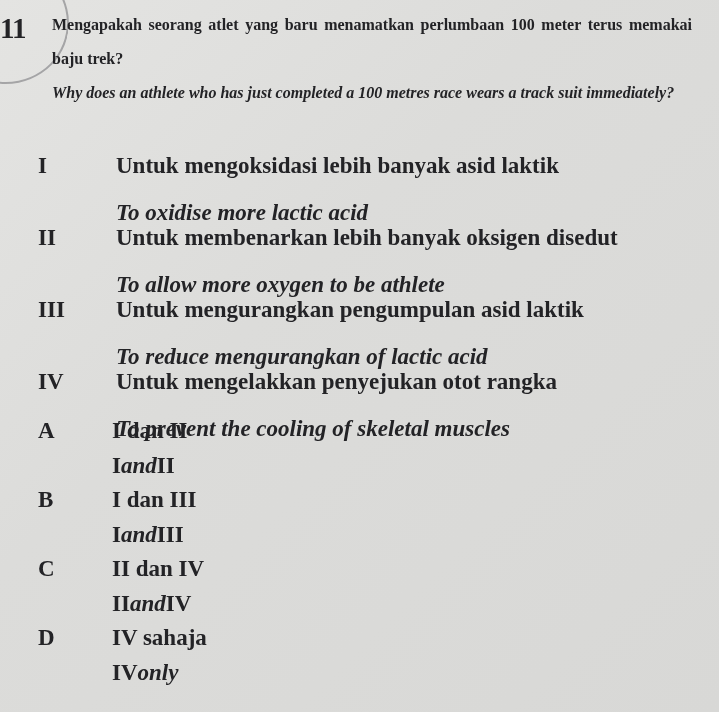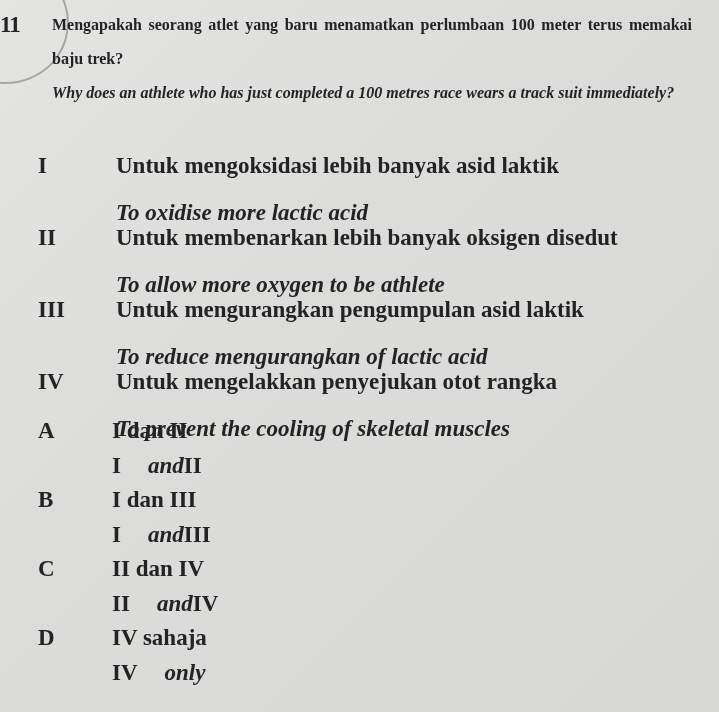--- a/index.html
+++ b/index.html
@@ -12,37 +12,37 @@
     }
     .page { position: absolute; left: 0; top: 0; width: 719px; height: 712px; }
     .circle-mark {
       position: absolute; left: -60px; top: -40px; width: 125px; height: 120px;
       border: 2px solid rgba(90,90,95,0.45); border-radius: 50%;
       border-left-color: transparent; border-top-color: transparent;
       transform: rotate(10deg);
     }
     .qnum {
       position: absolute; left: 0; top: 12px;
-      font-size: 23px; font-weight: bold; letter-spacing: -1px;
+      font-size: 29px; font-weight: bold; letter-spacing: -1px;
     }
     .stem {
       position: absolute; left: 52px; top: 8px; width: 640px;
       font-size: 16px; line-height: 34px;
     }
     .stem .ms { text-align: justify; text-align-last: left; font-weight: bold; }
     .stem .en { font-style: italic; font-weight: bold; text-align: justify; text-align-last: left; }
     .stmts { position: absolute; left: 38px; top: 148px; }
     .row { display: flex; height: 36px; align-items: center; font-size: 23px; }
     .row .lbl { width: 78px; font-weight: bold; padding-left: 0; }
     .row .txt { font-weight: bold; text-align: right; }
     .row.en .txt { font-style: italic; margin-top: 22px; }
     .opts { position: absolute; left: 38px; top: 414px; }
     .opt { display: flex; height: 34.5px; align-items: center; font-size: 23px; font-weight: bold; }
     .opt .lbl { width: 74px; padding-left: 0; }
-    .opt .i { font-style: italic; margin-left: 27px; }
+    .opt .i { font-style: italic; }
   </style>
 </head>
 <body>
 
 <div class="page">
   <div class="circle-mark"></div>
 
   <div class="qnum">11</div>
 
   <div class="stem">

